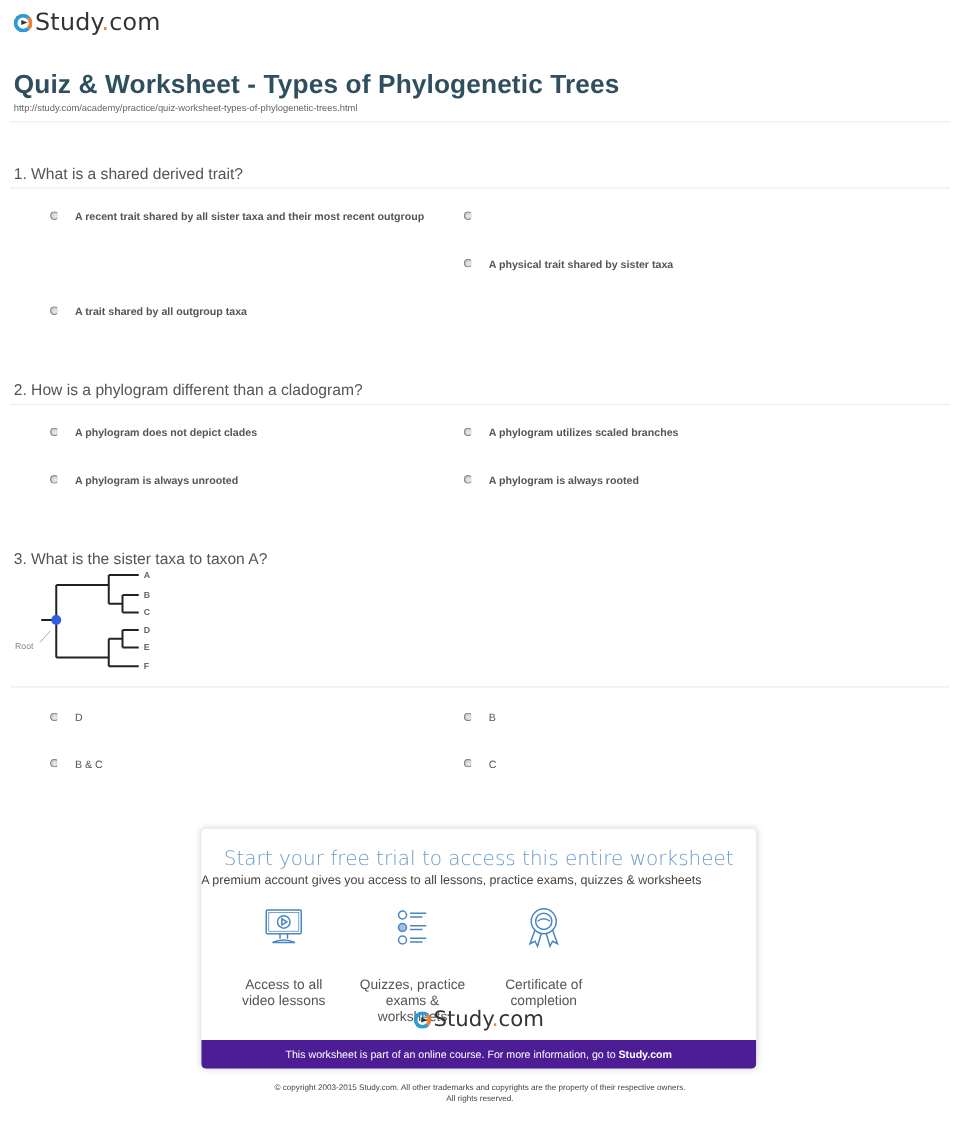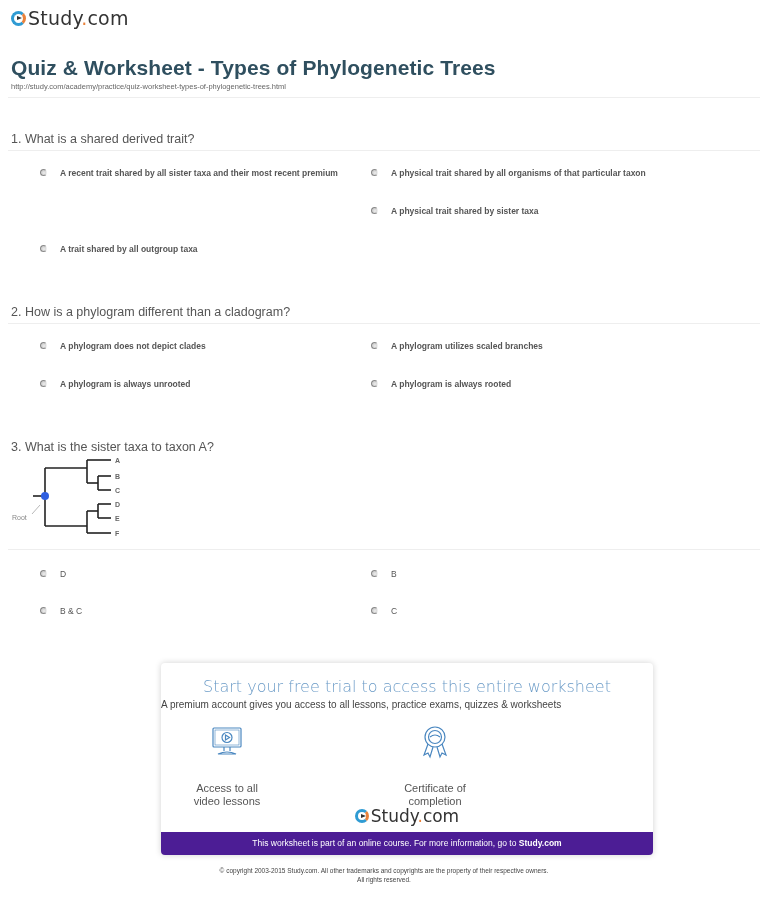--- a/index.html
+++ b/index.html
@@ -24,21 +24,21 @@
   .opt { display: flex; align-items: flex-start; }
   .radio { width: 7px; height: 7px; border-radius: 50%; border: 1px solid #888; background: radial-gradient(circle at 60% 60%, #eee, #bbb);
            box-sizing: border-box; margin-right: 13px; margin-top: 2px; flex: none; border-right-color: #eee; }
   .opt-text { font-size: 8.5px; font-weight: bold; color: #555; line-height: 13px; }
 
   
   .tree-label { font-size: 7px; color: #666; font-weight: bold; }
   .root-label { font-size: 7px; color: #888; }
 
   
-  .card { left: 161px; top: 663px; width: 492px; height: 192px; background: #fff;
+  .card { left: 161px; top: 663px; width: 444px; height: 192px; background: #fff;
           border-radius: 4px; box-shadow: 0 0 6px rgba(0,0,0,0.18); overflow: hidden; text-decoration: underline; }
   .card-head { position: absolute; left: 0; right: 0; top: 14px; text-align: center;
                font-size: 16px; color: #6b9bc7; font-family: "DejaVu Sans", sans-serif; font-weight: 300; }
   .card-sub { position: absolute; left: 0; right: 0; top: 36px; text-align: left; font-size: 10px; color: #444; }
   .feat { position: absolute; top: 62px; width: 100px; text-align: center; }
   .feat svg { display: block; margin: 0 auto; }
   .feat-label { font-size: 11px; color: #555; line-height: 13px; margin-top: 23px; }
   .card-logo { position: absolute; left: 0; right: 0; top: 143px; display: flex; justify-content: center; align-items: center; }
   .card-logo .mark { width: 14px; height: 14px; border-radius: 50%; border: 3px solid #2f9bd3; border-right-color: #e9813a;
                      box-sizing: border-box; position: relative; margin-right: 2px; }
@@ -61,25 +61,24 @@
 </div>
 
 <div class="abs title">Quiz &amp; Worksheet - Types of Phylogenetic Trees</div>
 <div class="abs url">http://study.com/academy/practice/quiz-worksheet-types-of-phylogenetic-trees.html</div>
 <div class="abs rule" style="top:97px"></div>
 
 <div class="abs q-title" style="top:132px">1. What is a shared derived trait?</div>
 <div class="abs rule" style="top:150px"></div>
 <div class="abs opt" style="left:40px; top:167px; width:300px">
   <span class="radio"></span>
-  <span class="opt-text">A recent trait shared by all sister taxa and their most recent premium</span>
+  <span class="opt-text">A recent trait shared by all sister taxa and their most recent outgroup</span>
 </div>
 <div class="abs opt" style="left:371px; top:167px; width:380px">
   <span class="radio"></span>
-  <span class="opt-text">A physical trait shared by all organisms of that particular taxon</span>
 </div>
 <div class="abs opt" style="left:371px; top:205px; width:380px">
   <span class="radio"></span>
   <span class="opt-text">A physical trait shared by sister taxa</span>
 </div>
 <div class="abs opt" style="left:40px; top:243px; width:300px">
   <span class="radio"></span>
   <span class="opt-text">A trait shared by all outgroup taxa</span>
 </div>
 
@@ -175,20 +174,31 @@
         <rect x="5" y="5" width="24" height="15" stroke-width="0.6"></rect>
         <circle cx="17" cy="12.5" r="5"></circle>
         <path d="M15.5 10 L19.5 12.5 L15.5 15 Z"></path>
         <path d="M14 22 L14 26 M20 22 L20 26"></path>
         <path d="M8 29 Q17 25 26 29 Z"></path>
       </g>
     </svg>
     <div class="feat-label"><span>Access to all</span><br><span>video lessons</span></div>
   </div>
 
+  <div class="feat" style="left:119px">
+    <svg width="34" height="34" viewBox="0 0 34 34">
+      <g fill="none" stroke="#4a87c0" stroke-width="1.2">
+        <circle cx="9" cy="7" r="3.2"></circle>
+        <circle cx="9" cy="17" r="3.2" fill="#9fc0e0"></circle>
+        <circle cx="9" cy="27" r="3.2"></circle>
+        <path d="M15 5.5 H28 M15 8.5 H25 M15 15.5 H28 M15 18.5 H25 M15 25.5 H28 M15 28.5 H25"></path>
+      </g>
+    </svg>
+    <div class="feat-label"><span>Quizzes, practice</span><br><span>exams &amp; worksheets</span></div>
+  </div>
 
   <div class="feat" style="left:224px">
     <svg width="34" height="34" viewBox="0 0 34 34">
       <g fill="none" stroke="#4a87c0" stroke-width="1.2">
         <circle cx="17" cy="12" r="10"></circle>
         <circle cx="17" cy="12" r="6.5"></circle>
         <path d="M12 12 Q17 8 22 12"></path>
         <path d="M10 19 L6 30 L10 28 L12 32 L15 22"></path>
         <path d="M24 19 L28 30 L24 28 L22 32 L19 22"></path>
       </g>

